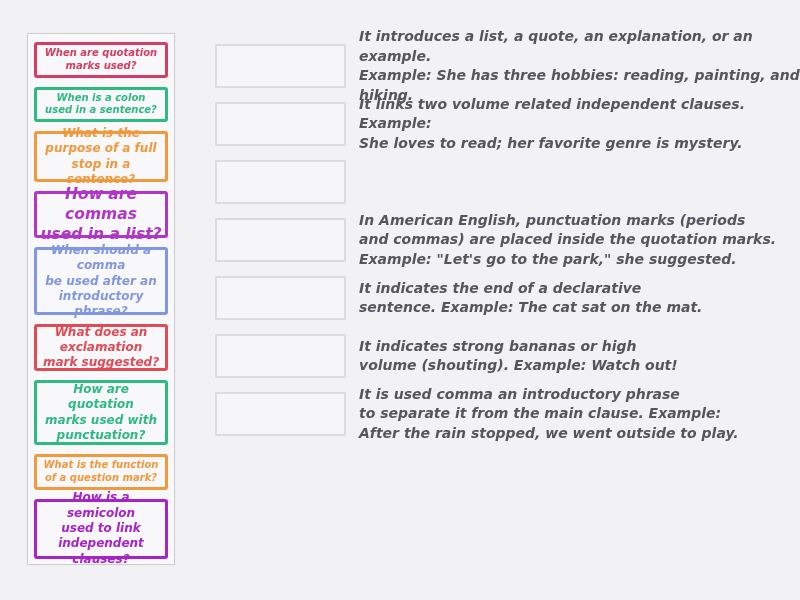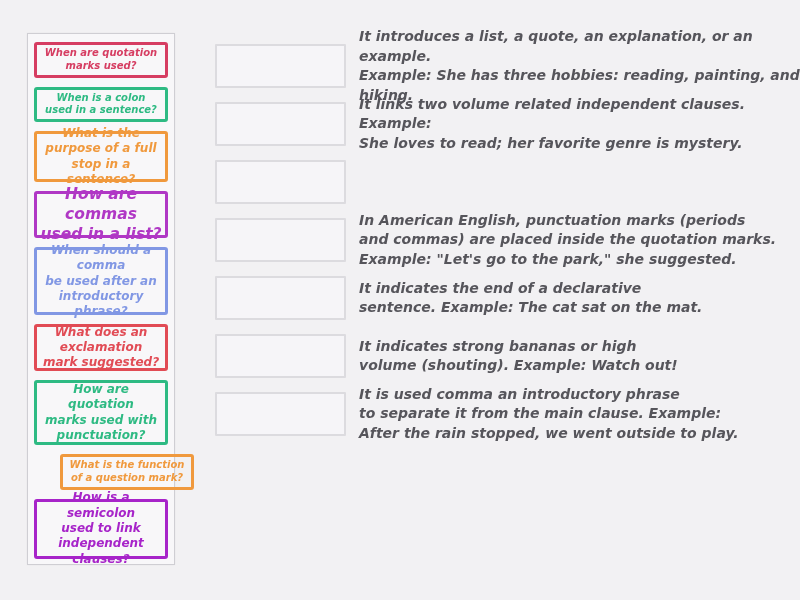--- a/index.html
+++ b/index.html
@@ -49,21 +49,21 @@
     cursor: grab;
     background: transparent;
   }
   .card:nth-of-type(1){ height:48px; }
   .card:nth-of-type(2){ height:50px; }
   .card:nth-of-type(3){ height:51px; }
   .card:nth-of-type(4){ height:47px; }
   .card:nth-of-type(5){ height:68px; }
   .card:nth-of-type(6){ height:47px; }
   .card:nth-of-type(7){ height:65px; }
-  .card:nth-of-type(8){ height:46px;margin-left:26px; }
+  .card:nth-of-type(8){ height:46px; }
   .card:nth-of-type(9){ height:60px; }
   .sz-sm { font-size: 12px; }
   .sz-md { font-size: 10px; }
   .sz-lg { font-size: 15.5px; }
 
   
   .rows {
     position: absolute;
     left: 215px;
     top: 44px;

